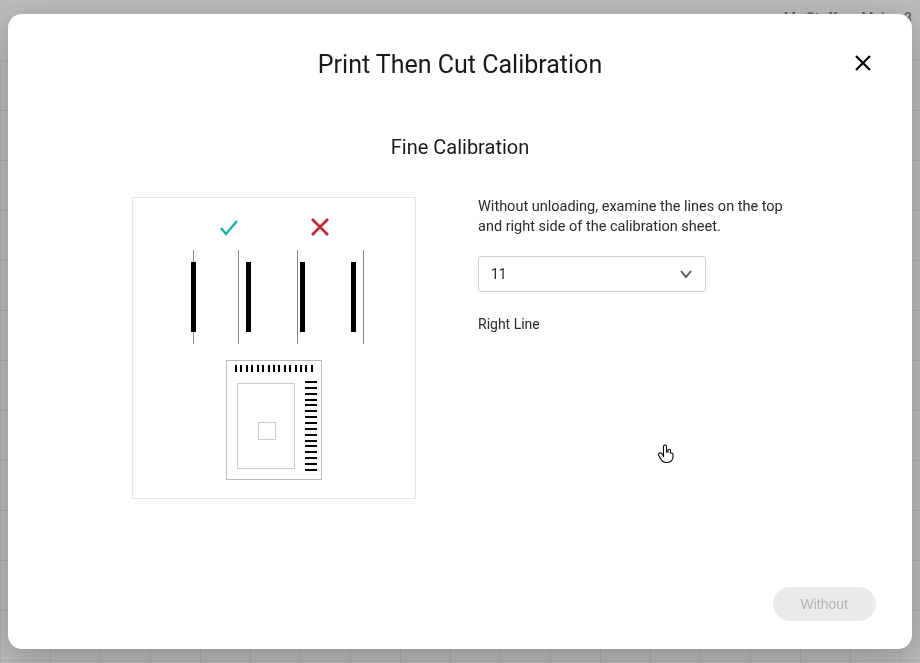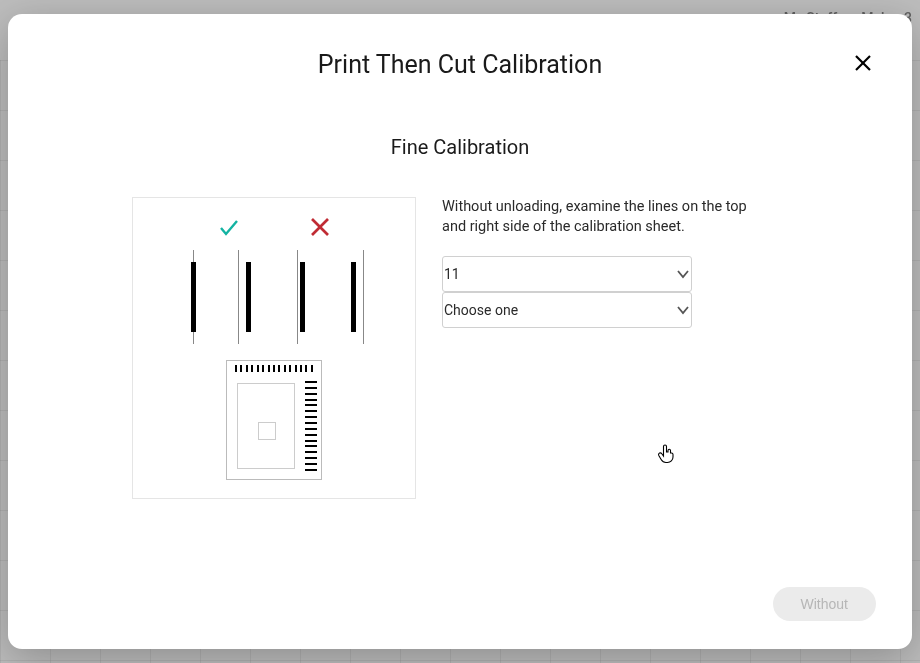--- a/index.html
+++ b/index.html
@@ -76,21 +76,21 @@
       text-align: center;
       font-size: 20px;
       font-weight: 400;
       color: #1a1a1a;
       margin-top: 56px;
     }
 
     .content-row {
       display: flex;
       margin-top: 38px;
-      gap: 26px;
+      gap: 62px;
       align-items: flex-start;
       padding-left: 76px;
     }
 
     .illustration {
       width: 284px;
       height: 302px;
       border: 1px solid #e5e5e5;
       background: #fff;
       flex-shrink: 0;
@@ -227,29 +227,29 @@
       color: #2a2a2a;
       margin-bottom: 8px;
       margin-top: 24px;
     }
 
     .field-label:first-of-type {
       margin-top: 24px;
     }
 
     .select-box {
-      width: 250px;
+      width: 228px;
       height: 36px;
       border: 1px solid #d0d0d0;
       border-radius: 3px;
       background: #fff;
       display: flex;
       align-items: center;
       justify-content: space-between;
-      padding: 0 1px;
+      padding: 0 12px;
       font-size: 14px;
       color: #2a2a2a;
       cursor: pointer;
     }
 
     .select-box .chev {
       color: #555;
     }
 
     .tip-box {
@@ -407,26 +407,21 @@
 
       <p class="desc-text">Without unloading, examine the lines on the top and right side of the calibration sheet.</p>
 
       <div class="select-box">
         <span>11</span>
         <svg class="chev" width="14" height="14" viewBox="0 0 14 14">
           <polyline points="2,4 7,10 12,4" fill="none" stroke="currentColor" stroke-width="1.8"></polyline>
         </svg>
       </div>
 
-      <div class="select-box">
-        <span>Choose one</span>
-        <svg class="chev" width="14" height="14" viewBox="0 0 14 14">
-          <polyline points="2,4 7,10 12,4" fill="none" stroke="currentColor" stroke-width="1.8"></polyline>
-        </svg>
-      </div>
+      <div class="field-label">Right Line</div>
 
 
     </div>
 
   </div>
 
   <button class="footer-btn">Without</button>
 
 </div>
 

